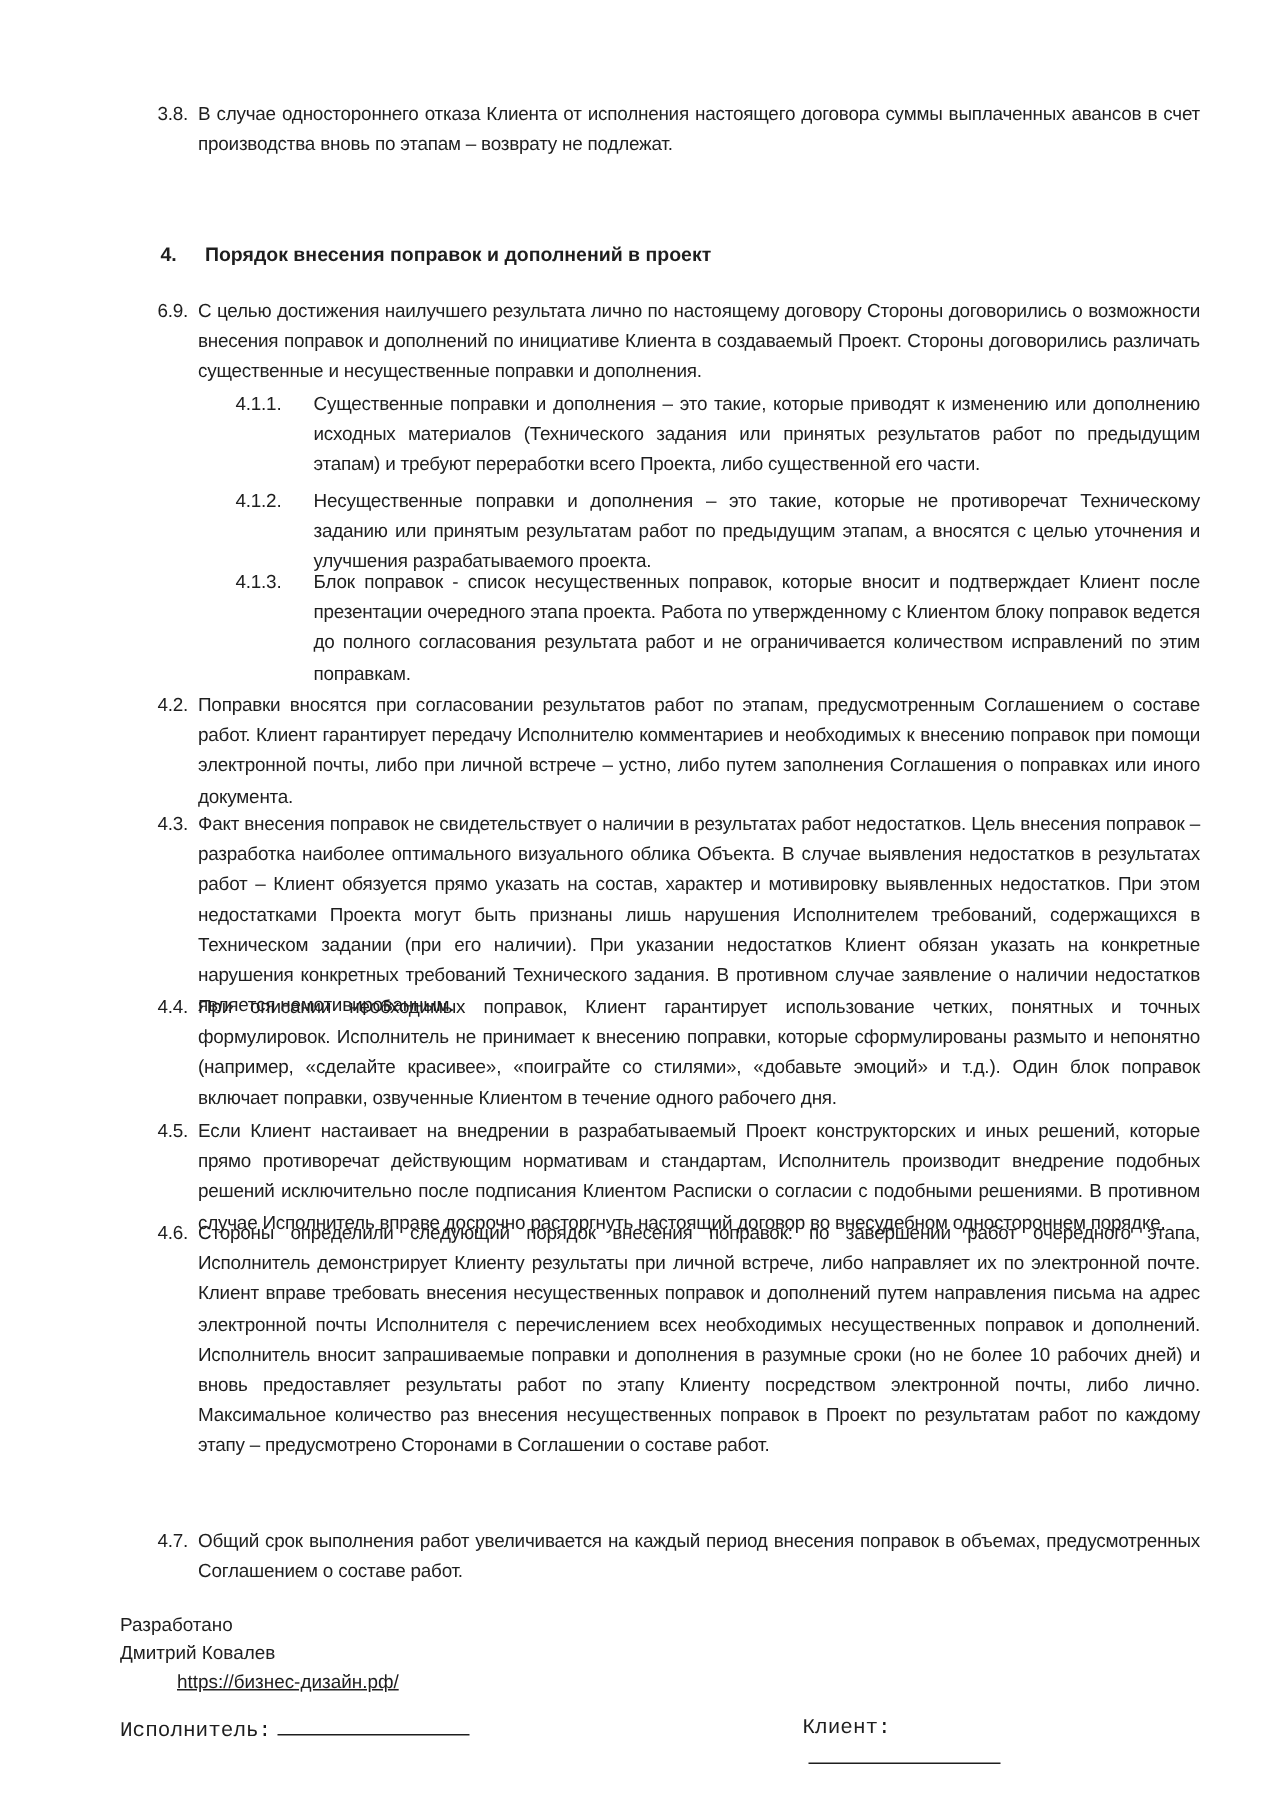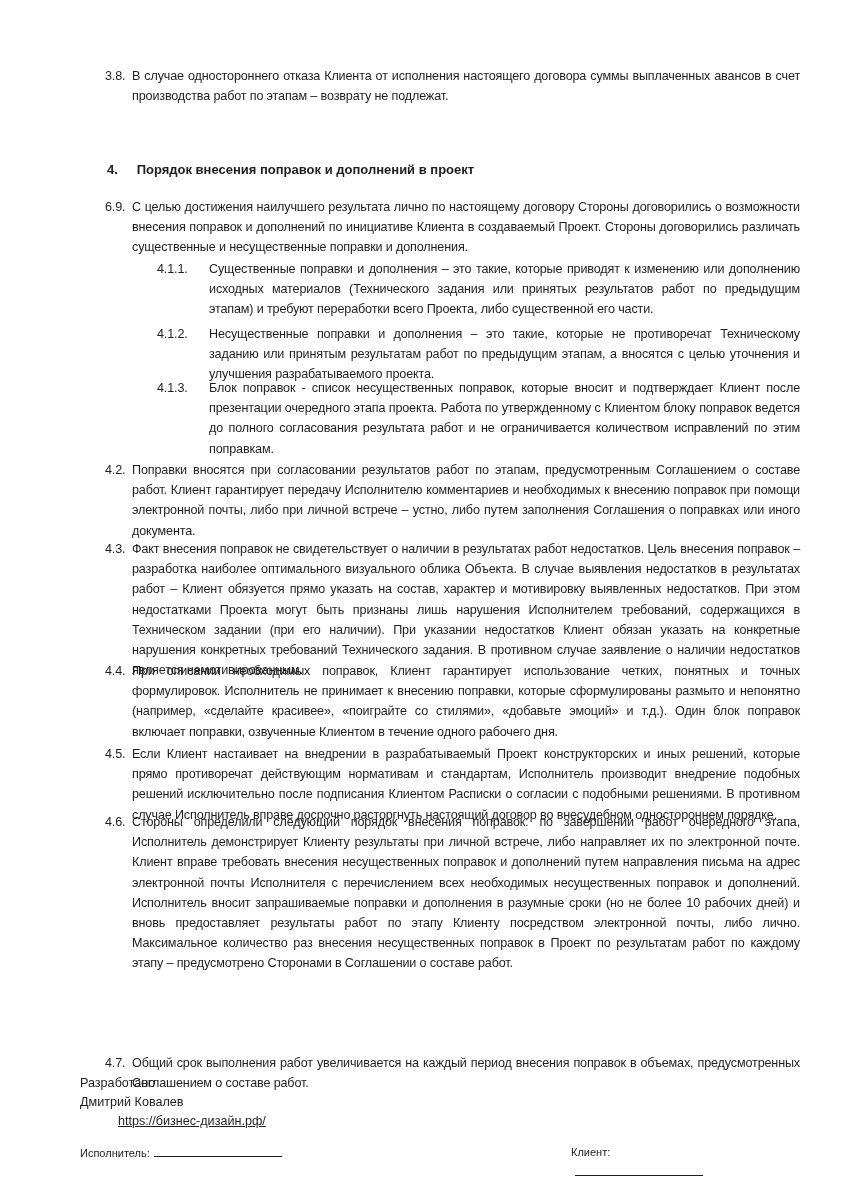--- a/index.html
+++ b/index.html
@@ -19,31 +19,31 @@
   .l1 .txt { padding-left: 27px; }
   .l2 { left: 157px; width: 643px; }
   .l2 .txt { padding-left: 52px; }
   .heading {
     position: absolute; left: 107px; top: 160px; font-size: 13px; font-weight: bold;
     line-height: 20px;
   }
   .heading .hnum { display: inline-block; width: 26px; }
   .footer { position: absolute; left: 80px; top: 1074px; font-size: 12.6px; line-height: 19px; }
   .footer a { color: #1e1e1e; text-decoration: underline; padding-left: 38px; }
-  .sig { position: absolute; top: 1143px; font-size: 11px; line-height: 19px; }
+  .sig { position: absolute; top: 1143px; font-size: 14px; line-height: 19px; font-family: Liberation Mono, monospace; }
   .sig .line { display: inline-block; border-bottom: 1px solid #1e1e1e; width: 128px; height: 13px; margin-left: 4px; vertical-align: baseline; }
 </style>
 </head>
 <body>
 
 <div class="page">
 
   <div class="para l1" style="top:66px;">
     <span class="num">3.8.</span>
-    <span class="txt">В случае одностороннего отказа Клиента от исполнения настоящего договора суммы выплаченных авансов в счет производства работ по этапам – возврату не подлежат.</span>
+    <span class="txt">В случае одностороннего отказа Клиента от исполнения настоящего договора суммы выплаченных авансов в счет производства вновь по этапам – возврату не подлежат.</span>
   </div>
 
   <div class="heading">
     <span class="hnum">4.</span>
     <span>Порядок внесения поправок и дополнений в проект</span>
   </div>
 
   <div class="para l1" style="top:197px;">
     <span class="num">6.9.</span>
     <span class="txt">С целью достижения наилучшего результата лично по настоящему договору Стороны договорились о возможности внесения поправок и дополнений по инициативе Клиента в создаваемый Проект. Стороны договорились различать существенные и несущественные поправки и дополнения.</span>
@@ -82,32 +82,32 @@
   <div class="para l1" style="top:744px;">
     <span class="num">4.5.</span>
     <span class="txt">Если Клиент настаивает на внедрении в разрабатываемый Проект конструкторских и иных решений, которые прямо противоречат действующим нормативам и стандартам, Исполнитель производит внедрение подобных решений исключительно после подписания Клиентом Расписки о согласии с подобными решениями. В противном случае Исполнитель вправе досрочно расторгнуть настоящий договор во внесудебном одностороннем порядке.</span>
   </div>
 
   <div class="para l1" style="top:796px;margin-top:16px;">
     <span class="num">4.6.</span>
     <span class="txt">Стороны определили следующий порядок внесения поправок: по завершении работ очередного этапа, Исполнитель демонстрирует Клиенту результаты при личной встрече, либо направляет их по электронной почте. Клиент вправе требовать внесения несущественных поправок и дополнений путем направления письма на адрес электронной почты Исполнителя с перечислением всех необходимых несущественных поправок и дополнений. Исполнитель вносит запрашиваемые поправки и дополнения в разумные сроки (но не более 10 рабочих дней) и вновь предоставляет результаты работ по этапу Клиенту посредством электронной почты, либо лично. Максимальное количество раз внесения несущественных поправок в Проект по результатам работ по каждому этапу – предусмотрено Сторонами в Соглашении о составе работ.</span>
   </div>
 
-  <div class="para l1" style="top:1017px;margin-top:36px;">
+  <div class="para l1" style="top:1017px;">
     <span class="num">4.7.</span>
     <span class="txt">Общий срок выполнения работ увеличивается на каждый период внесения поправок в объемах, предусмотренных Соглашением о составе работ.</span>
   </div>
 
   <div class="footer">
     <div>Разработано</div>
     <div>Дмитрий Ковалев</div>
     <div><a>https://бизнес-дизайн.рф/</a></div>
   </div>
 
   <div class="sig" style="left:80px;">
     <span>Исполнитель:</span><span class="line"></span>
   </div>
 
-  <div class="sig" style="left:535px;margin-left:36px;">
+  <div class="sig" style="left:535px;">
     <span>Клиент:</span><span class="line"></span>
   </div>
 
 </div>
 
 </body></html>

